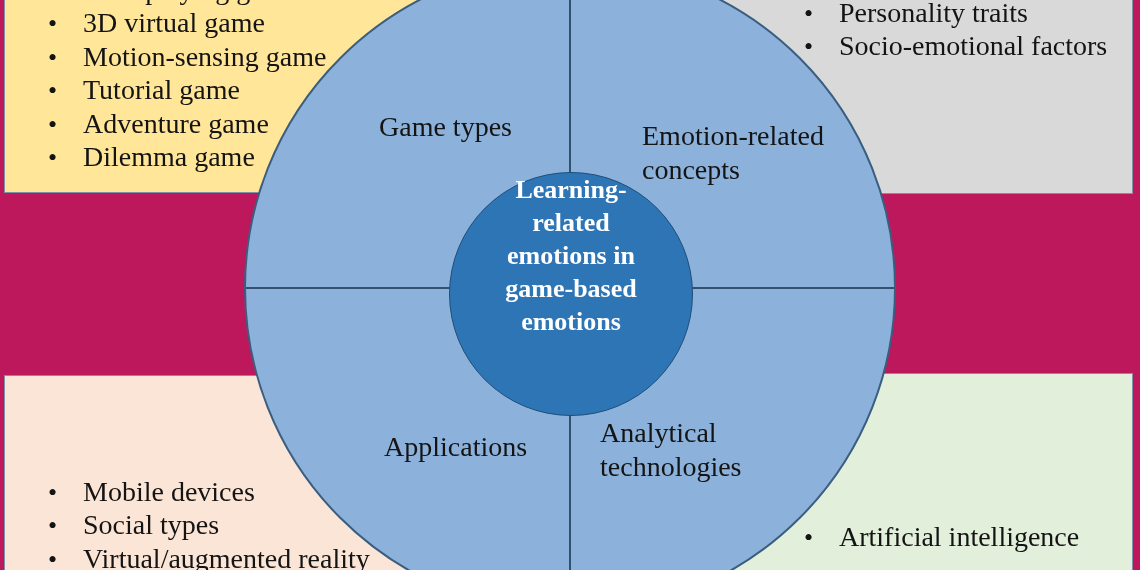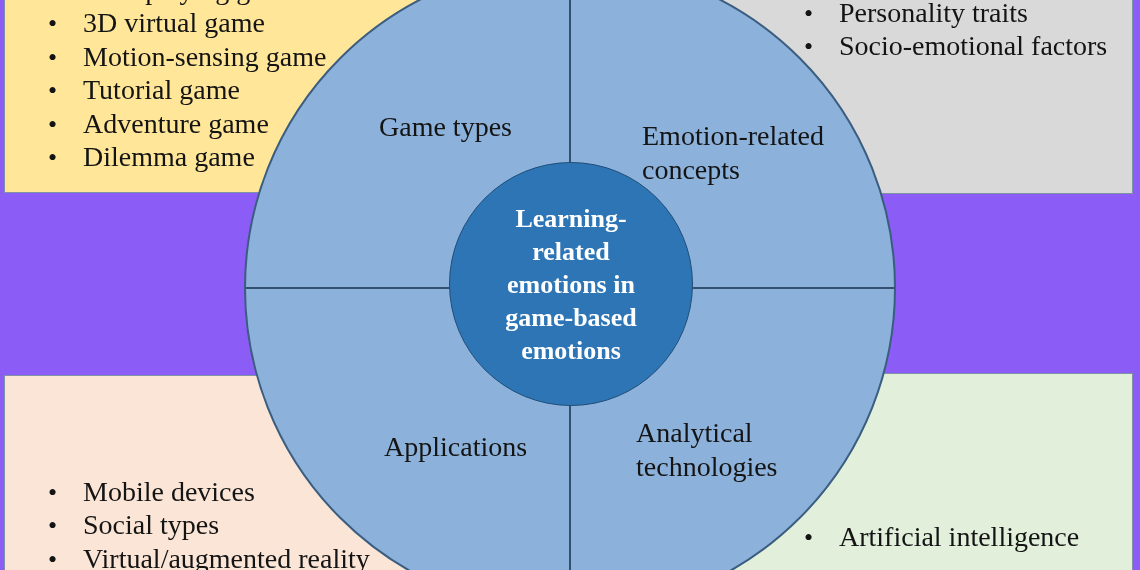--- a/index.html
+++ b/index.html
@@ -2,21 +2,21 @@
 <html><head>
 <meta charset="utf-8">
 <style>
   * { box-sizing: border-box; margin: 0; padding: 0; }
   html, body { background: #ffffff; }
   .canvas {
     position: relative;
     width: 1140px;
     height: 570px;
     overflow: hidden;
-    background: #8b5cf6;
+    background: #be185d;
     font-family: "Liberation Serif", "DejaVu Serif", serif;
     color: #141414;
   }
 
   
   .corner-box {
     position: absolute;
     border: 1.5px solid #7e91a6;
     z-index: 1;
   }
@@ -66,27 +66,26 @@
   .divider-h {
     position: absolute;
     left: 0; top: 323px;
     width: 100%; height: 2px;
     background: #33506e;
   }
 
   
   .center-circle {
     position: absolute;
-    left: 449px; top: 162px;
+    left: 449px; top: 172px;
     width: 244px; height: 244px;
     border: 1.5px solid #1f4e79;
     border-radius: 50%;
     z-index: 5;
     display: flex;
-    align-items: center;
     justify-content: center;
   }
   .center-title {
     text-align: center;
     color: #ffffff;
     font-weight: bold;
     font-size: 26px;
     line-height: 33px;
   }
 
@@ -94,21 +93,21 @@
   .quad-label {
     position: absolute;
     z-index: 6;
     font-size: 28px;
     line-height: 34px;
     white-space: nowrap;
   }
   .label-game-types   { left: 379px; top: 110px; }
   .label-emotion      { left: 642px; top: 119px; }
   .label-applications { left: 384px; top: 430px; }
-  .label-analytical   { left: 636px; top: 416px; }
+  .label-analytical   { left: 600px; top: 416px; }
 </style>
 </head>
 <body>
 
 <div class="canvas">
 
   <div class="corner-box box-game-types" style="background: rgb(255, 230, 153);"></div>
   <div class="corner-box box-emotion" style="background: rgb(217, 217, 217);"></div>
   <div class="corner-box box-applications" style="background: rgb(251, 229, 214);"></div>
   <div class="corner-box box-analytical" style="background: rgb(226, 239, 218);"></div>

